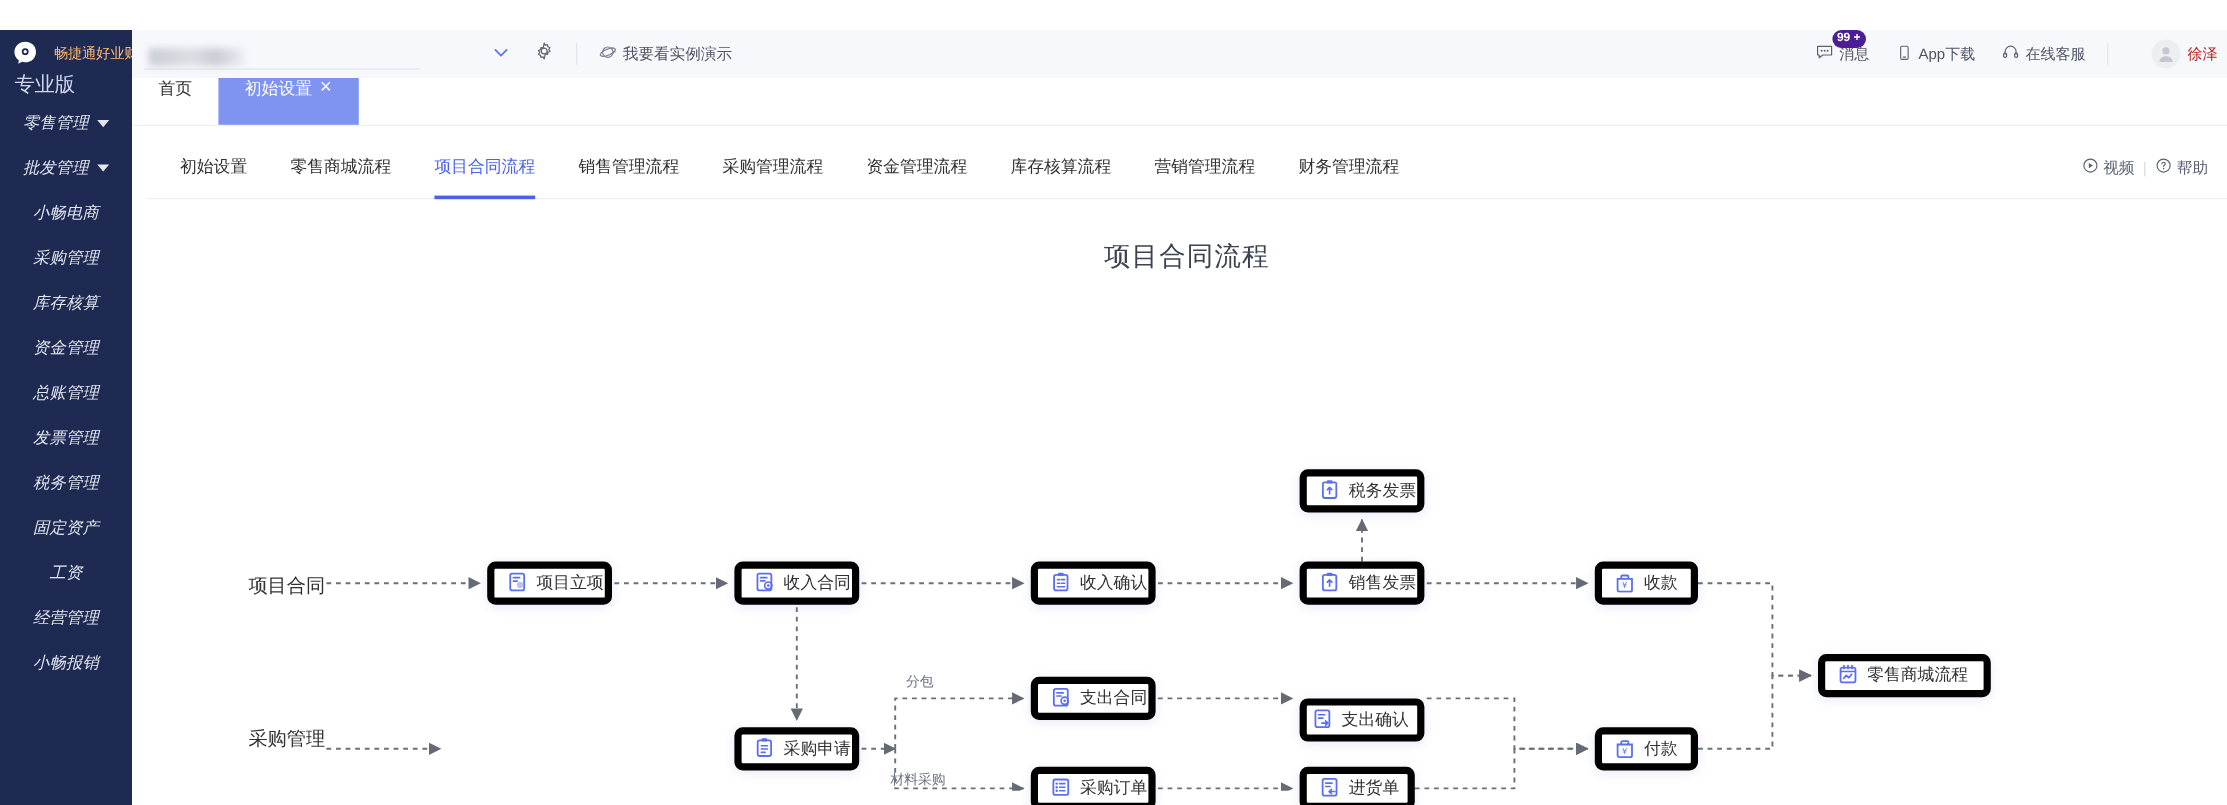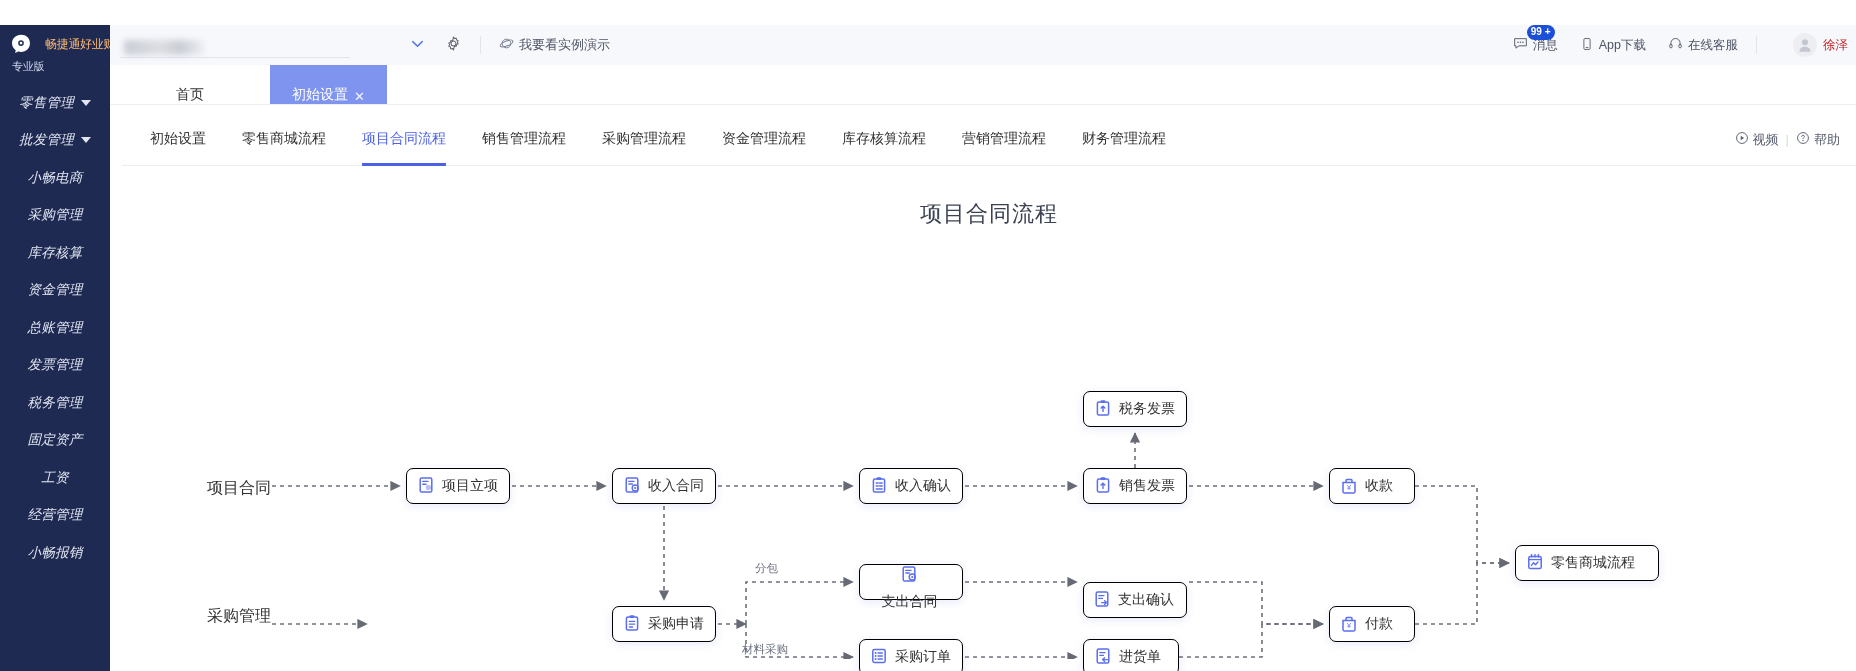--- a/index.html
+++ b/index.html
@@ -19,21 +19,21 @@
     position: relative; height: 55px; padding: 6px 0 0 0;
   }
   .brand-row { display:flex; align-items:center; padding-left:10px; height:26px; }
   .brand-logo { width:22px; height:22px; flex:0 0 22px; }
   .brand-name {
     font-size: 12px; color:#fdba74; margin-left:13px; white-space:nowrap;
     letter-spacing:-0.3px;
     text-align:center;
   }
   .brand-sub {
-    margin-left: 12px; margin-top:2px; font-size: 11px; color:#cfd6ee;
+    margin-left: 12px; margin-top:2px; font-size: 17px; color:#cfd6ee;
     letter-spacing:-0.2px;
   }
   .menu { margin-top: 4px; font-style: italic; }
   .menu-item {
     height: 37.5px; display:flex; align-items:center; justify-content:center;
     font-size: 13.5px; color: #e2e6f2; cursor: pointer; position:relative;
     letter-spacing: 0.2px;
   }
   .menu-item .caret {
     margin-left: 7px; width:0; height:0;
@@ -60,38 +60,38 @@
   .vsep { width:1px; height:18px; background:#e1e4ec; margin:0 18px; }
   .demo-link { display:flex; gap:5px; font-size:13px; color:#4e5464; cursor:pointer; }
   .topbar-right {
     margin-left:auto; display:flex; align-items:center; gap:0; padding-right:8px;
   }
   .tb-item {
     display:flex; align-items:center; gap:5px; font-size:12.5px; color:#4e5464;
     margin-left:22px; cursor:pointer; position:relative; white-space:nowrap;
   }
   .badge {
-    position:absolute; left:14px; top:-11px; background:#1d4ed8; color:#fff;
+    position:absolute; left:14px; top:-11px; background:#4c1d95; color:#fff;
     font-size:10px; line-height:14px; height:15px; padding:0 4px;
     border-radius:8px; font-weight:bold;
   }
   .avatar {
     width:24px; height:24px; border-radius:50%; background:#eceef2;
     display:flex; align-items:center; justify-content:center; margin-left:18px;
   }
   .user-name { font-size:12.5px; color:#b91c1c; margin-left:6px; white-space:nowrap; }
 
   
   .tabstrip {
     position:absolute; left:110px; top:65px; right:0; height:40px;
     background:#fff; display:flex; align-items:stretch; border-bottom:1px solid #edeff4;
   }
   .tab {
-    display:flex; align-items:flex-end; justify-content:center; gap:6px;
-    padding:0 22px; font-size:14px; color:#333; cursor:pointer;margin-left:44px;
+    display:flex; align-items:flex-start; justify-content:center; gap:6px;
+    padding:0 22px; font-size:14px; color:#333; cursor:pointer;
   }
   .tab.active { background:#7e94ef; color:#fff; }
   .tab-close { font-size:13px; opacity:.9; }
 
   
   .panel {
     position:absolute; left:122px; top:113px; right:0px; bottom:0;
     background:#fff; border-radius:3px;
   }
   .subnav {
@@ -118,21 +118,21 @@
   
   .flow-title {
     text-align:center; font-size:22px; color:#3b4252; margin-top:33px;
     letter-spacing:1px;
   }
 
   
   .canvas { position:relative; width:100%; height:420px; margin-top:10px; }
   .node {
     position:absolute; height:36px; background:#fff;
-    border:1px solid #000000; border-radius:7px;
+    border:6px solid #000000; border-radius:7px;
     box-shadow:0 2px 9px rgba(105,120,220,.16);
     display:flex; align-items:center; padding:0 13px 0 10px; gap:7px;
     font-size:14px; color:#303133; white-space:nowrap; cursor:pointer;
   }
   .node svg { flex:0 0 18px; }
   .row-label {
     position:absolute; font-size:16px; color:#303133; white-space:nowrap;
   }
   .edge-label {
     position:absolute; font-size:11.5px; color:#6b7080; white-space:nowrap;
@@ -418,21 +418,21 @@
           <div class="node" style="left: 28.2584%; top: 367px; width: 5.99769%;">
             <span><svg viewBox="0 0 18 18" width="18" height="18">
                 <rect x="3.4" y="3" width="11.2" height="13" rx="1.6" fill="none" stroke="#5a6ef0" stroke-width="1.5"></rect>
                 <rect x="6.6" y="1.2" width="4.8" height="2.8" rx="1" fill="#5a6ef0"></rect>
                 <line x1="6.4" y1="7.4" x2="11.6" y2="7.4" stroke="#5a6ef0" stroke-width="1.3" stroke-linecap="round"></line>
                 <line x1="6.4" y1="10.2" x2="11.6" y2="10.2" stroke="#5a6ef0" stroke-width="1.3" stroke-linecap="round"></line>
                 <line x1="6.4" y1="13" x2="9.6" y2="13" stroke="#5a6ef0" stroke-width="1.3" stroke-linecap="round"></line>
               </svg></span>
             <span>采购申请</span>
           </div>
-          <div class="node" style="left: 42.5029%; top: 325px; width: 5.99769%; flex-direction: column;">
+          <div class="node" style="left: 42.5029%; top: 325px; width: 5.99769%;">
             <span><svg viewBox="0 0 18 18" width="18" height="18">
                 <rect x="3.2" y="2" width="11.6" height="14" rx="1.6" fill="none" stroke="#5a6ef0" stroke-width="1.5"></rect>
                 <line x1="5.8" y1="5.4" x2="11" y2="5.4" stroke="#5a6ef0" stroke-width="1.4" stroke-linecap="round"></line>
                 <line x1="5.8" y1="8" x2="9.4" y2="8" stroke="#5a6ef0" stroke-width="1.4" stroke-linecap="round"></line>
                 <circle cx="12.2" cy="12" r="3" fill="none" stroke="#5a6ef0" stroke-width="1.4"></circle>
                 <circle cx="12.2" cy="12" r="1.1" fill="#5a6ef0"></circle>
               </svg></span>
             <span>支出合同</span>
           </div>
           <div class="node" style="left: 55.421%; top: 343px; width: 5.99769%; justify-content: center;">

